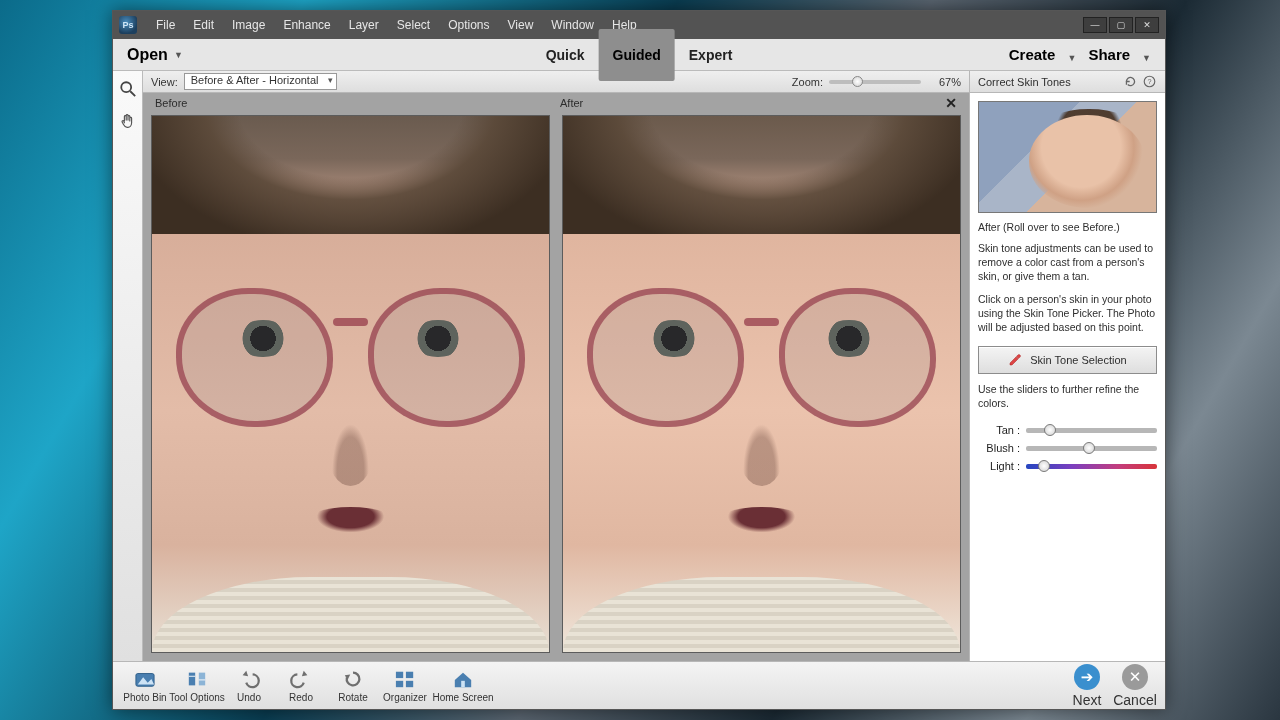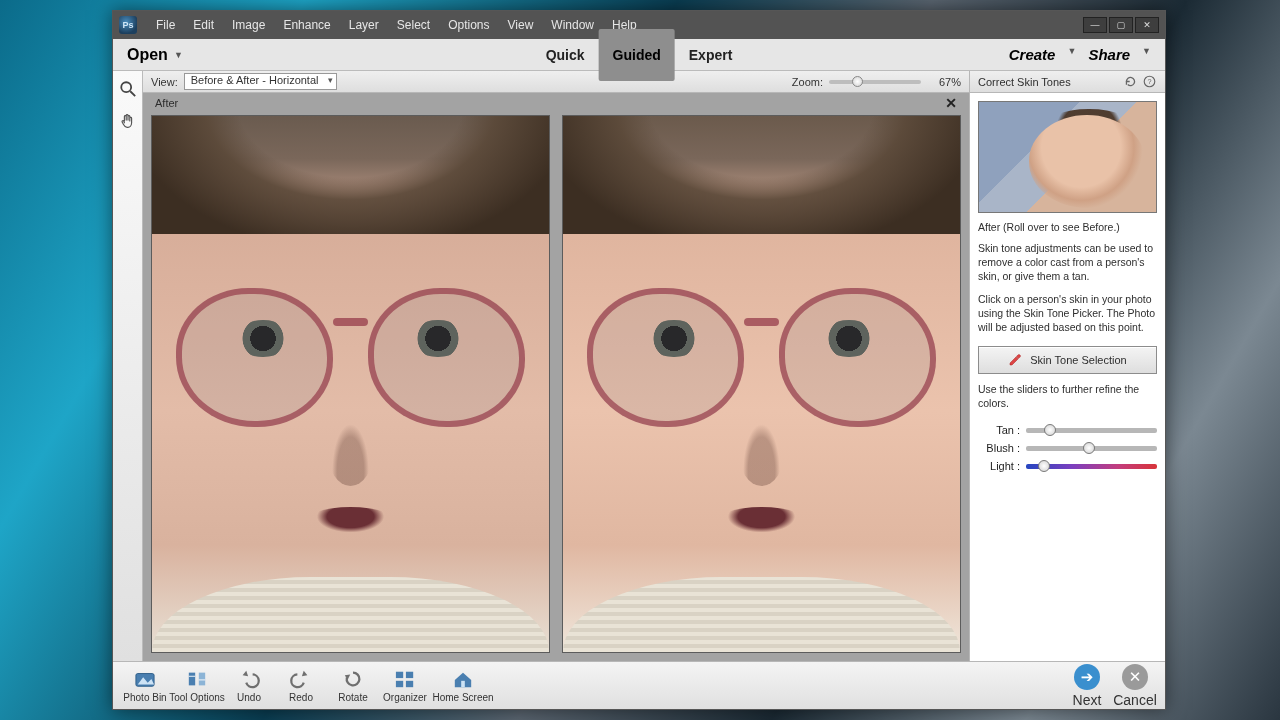--- a/index.html
+++ b/index.html
@@ -50,21 +50,21 @@
   border-bottom: 1px solid #bbb;
   display: flex; align-items: center;
   padding: 0 14px;
   font-size: 14px;
 }
 .modebar .open-btn { font-weight: bold; font-size: 16px; margin-right: 6px; }
 .modebar .caret { font-size: 9px; color: #555; }
 .modebar .centered { position: absolute; left: 50%; transform: translateX(-50%); display: flex; }
 .mode-pill { padding: 18px 14px; cursor: default; font-size: 14px; font-weight: 600; color: #222; }
 .mode-pill.active { background: #8e8e8e; color: #000; border-radius: 2px; }
-.modebar .right { position: absolute; right: 14px; display: flex; align-items: flex-start; gap: 12px; font-style: italic; }
+.modebar .right { position: absolute; right: 14px; display: flex; align-items: flex-end; gap: 12px; }
 .right-label { font-weight: bold; font-size: 15px; }
 
 .workrow { flex: 1; display: flex; min-height: 0; }
 .toolstrip {
   width: 30px; background: linear-gradient(#fafafa,#e0e0e0);
   border-right: 1px solid #bbb;
   display: flex; flex-direction: column; align-items: center;
   padding-top: 8px; gap: 12px;
 }
 .tool-ico { width: 20px; height: 20px; cursor: default; display:flex; align-items:center; justify-content:center; color:#444; }
@@ -223,20 +223,21 @@
         <div class="spacer"></div>
         <span>Zoom:</span>
         <div class="zoom-track">
           <div class="zoom-thumb" id="zoom-thumb" style="left: 25%;"></div>
         </div>
         <span style="width:34px; text-align:right;">67%</span>
       </div>
 
       <div class="imgpanes">
         <div class="pane-labels">
+          <div class="pane-label">Before</div>
           <div class="pane-label">After</div>
         </div>
         <div class="pane-close">✕</div>
         <div class="panes">
           <div class="pane">
             <div class="face">
               <div class="hair"></div>
               <div class="eye l"></div>
                 <div class="eye r"></div>
               <div class="glasses">

